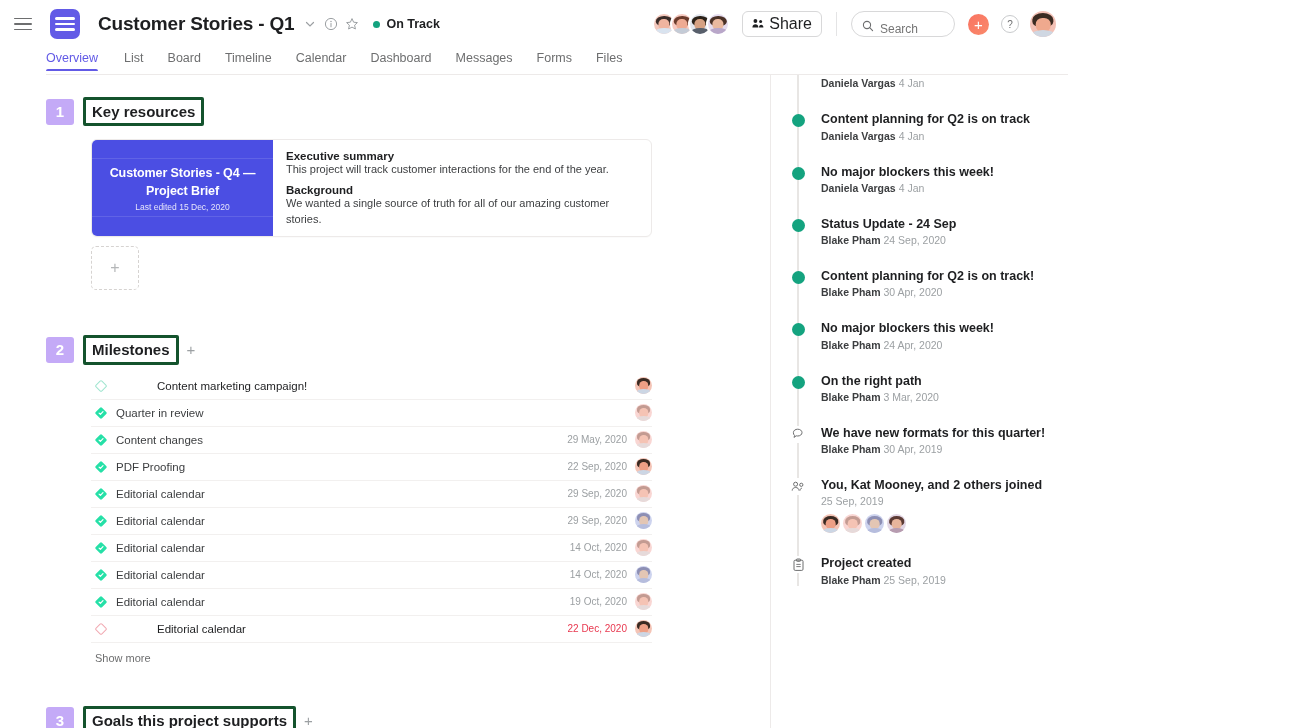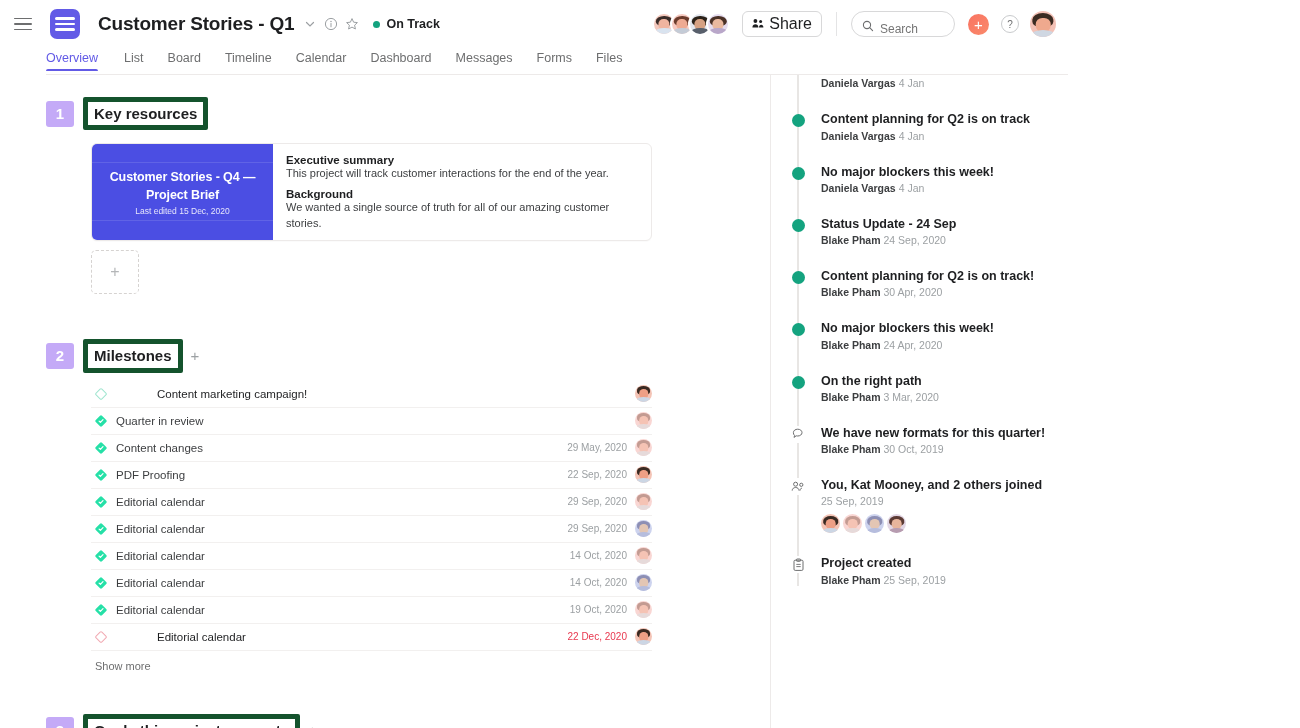--- a/index.html
+++ b/index.html
@@ -60,21 +60,21 @@
   .hdr-sep { height:1px; background:#edeae9; flex:none; margin-left: 46px;}
 
   
   .body { flex:1; display:flex; min-height:0; }
   .main { flex:1; overflow:hidden; position:relative; padding-left: 46px; }
   .inner { padding-top: 22px; }
 
   .sec-head { display:flex; align-items:center; gap:0; }
   .num-badge { width: 28px; height: 26px; background:#c4aaf7; border-radius:3px; color:#fff;
                font-size:15px; font-weight:bold; display:flex; align-items:center; justify-content:center; flex:none; }
-  .sec-title { border:5px solid #14532d; border-radius:2px; font-size:15px; font-weight:bold; color:#1e1f21;
+  .sec-title { border:3px solid #14532d; border-radius:2px; font-size:15px; font-weight:bold; color:#1e1f21;
                padding: 3px 6px; margin-left: 9px; line-height:1.15; }
   .sec-plus { color:#9ca0a3; font-size:15px; margin-left:8px; cursor:pointer; line-height:1; }
 
   
   .kr-card { margin-top: 13px; margin-left: 45px; width: 561px; height: 98px; border:1px solid #edeae9; border-radius:6px;
              display:flex; overflow:hidden; background:#fff; box-shadow: 0 1px 1px rgba(0,0,0,.02); cursor:pointer;}
   .kr-thumb { width: 181px; flex:none; background:#4b4ee3; position:relative; overflow:hidden;
               display:flex; flex-direction:column; align-items:center; justify-content:center; padding: 4px 10px; }
   .kr-thumb::before{ content:""; position:absolute; left:-30%; top:18%; width:160%; height:1px; background:rgba(255,255,255,.12);}
   .kr-thumb::after{ content:""; position:absolute; left:-30%; bottom:20%; width:160%; height:1px; background:rgba(255,255,255,.12);}
@@ -453,21 +453,21 @@
             <div class="ftitle">On the right path</div>
             <div class="fmeta"><b>Blake Pham</b> <span>3 Mar, 2020</span></div>
           </div>
           <div class="fitem">
             <span class="ficon">
               <svg width="14" height="14" viewBox="0 0 14 14">
                 <path d="M1.4 5.6 c0-2 1.9-3.4 4.3-3.4 s4.3 1.4 4.3 3.4 s-1.9 3.4-4.3 3.4 a6 6 0 0 1-1.5-.2 L2 10.4 l.6-1.9 A3.6 3.6 0 0 1 1.4 5.6Z" fill="none" stroke="#6d6e6f" stroke-width="1"></path>
               </svg>
             </span>
             <div class="ftitle">We have new formats for this quarter!</div>
-            <div class="fmeta"><b>Blake Pham</b> <span>30 Oct, 2019</span></div>
+            <div class="fmeta"><b>Blake Pham</b> <span>30 Apr, 2019</span></div>
           </div>
           <div class="fitem">
             <span class="ficon">
               <svg width="15" height="14" viewBox="0 0 15 14">
                 <circle cx="4.6" cy="4.2" r="2" fill="none" stroke="#6d6e6f" stroke-width="1"></circle>
                 <circle cx="10.3" cy="4.8" r="1.6" fill="none" stroke="#6d6e6f" stroke-width="1"></circle>
                 <path d="M1.2 10.6c0-2 1.6-3.1 3.4-3.1s3.4 1.1 3.4 3.1" fill="none" stroke="#6d6e6f" stroke-width="1"></path>
                 <path d="M9 10.6c0-1.6 1-2.4 2-2.4" fill="none" stroke="#6d6e6f" stroke-width="1"></path>
               </svg>
             </span>

